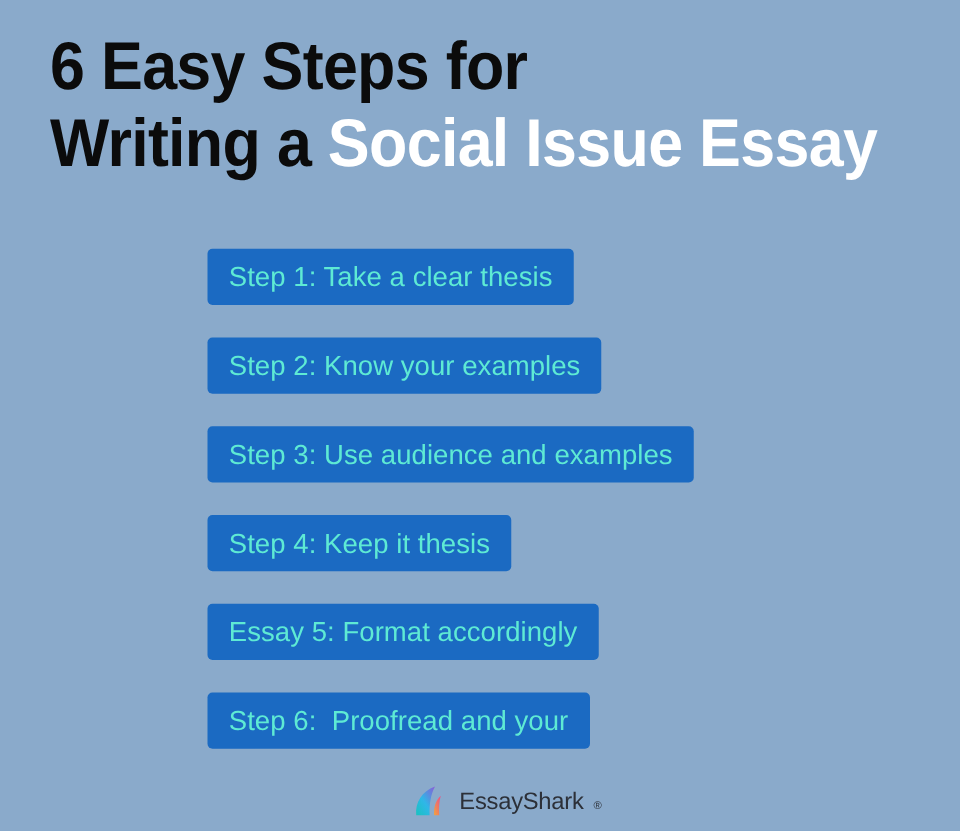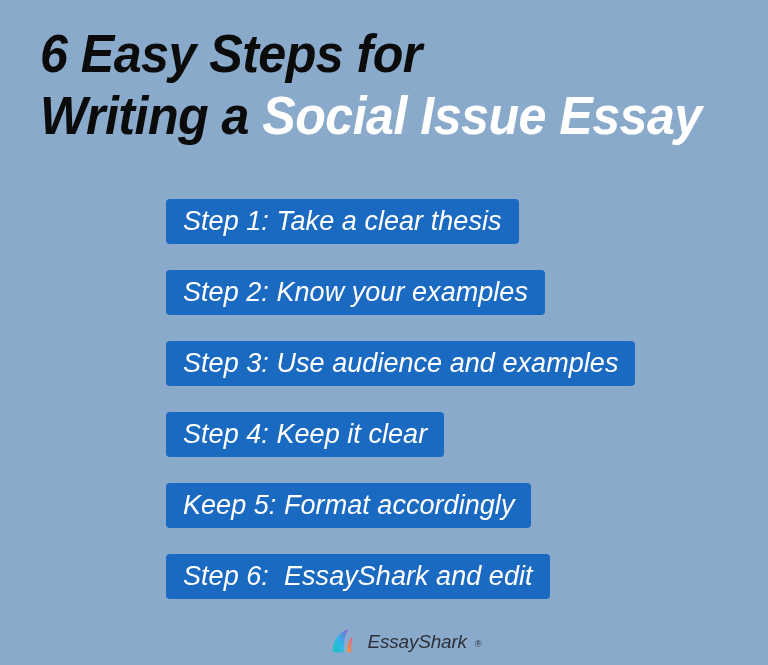--- a/index.html
+++ b/index.html
@@ -15,21 +15,20 @@
     font-family: "Liberation Sans", "DejaVu Sans", sans-serif;
     -webkit-font-smoothing: antialiased;
   }
 
   .poster {
     position: relative;
     width: 768px;
     height: 665px;
     background: #8aaacb;
     box-sizing: border-box;
-    font-style: italic;
   }
 
   
   .heading {
     position: absolute;
     left: 40px;
     top: 22px;
     width: 712px;
   }
   .heading-line {
@@ -60,22 +59,22 @@
   .step-box {
     background: #1b6ac2;
     border-radius: 4px;
     height: 45px;
     display: flex;
     align-items: center;
     padding: 0 17px;
     box-sizing: border-box;
   }
   .step-label {
-    color: #ffffff;
-    font-size: 27px;
+    color: #5eead4;
+    font-size: 22px;
     font-weight: 400;
     line-height: 1;
     white-space: pre;
     letter-spacing: 0.05px;
   }
 
   
   .footer-logo {
     position: absolute;
     left: 0;
@@ -123,27 +122,27 @@
     <div class="step-box">
       <span class="step-label">Step 1: Take a clear thesis</span>
     </div>
     <div class="step-box">
       <span class="step-label">Step 2: Know your examples</span>
     </div>
     <div class="step-box">
       <span class="step-label">Step 3: Use audience and examples</span>
     </div>
     <div class="step-box">
-      <span class="step-label">Step 4: Keep it clear</span>
+      <span class="step-label">Step 4: Keep it thesis</span>
     </div>
     <div class="step-box">
-      <span class="step-label">Keep 5: Format accordingly</span>
+      <span class="step-label">Essay 5: Format accordingly</span>
     </div>
     <div class="step-box">
-      <span class="step-label">Step 6:  EssayShark and edit</span>
+      <span class="step-label">Step 6:  Proofread and your</span>
     </div>
   </div>
 
   <div class="footer-logo">
     <svg class="logo-mark" viewBox="0 0 30 27">
       <defs>
         <linearGradient id="finGrad" x1="0" y1="1" x2="1" y2="0">
           <stop offset="0%" stop-color="#19c2bf"></stop>
           <stop offset="45%" stop-color="#2fb7e8"></stop>
           <stop offset="100%" stop-color="#8b5cd6"></stop>

